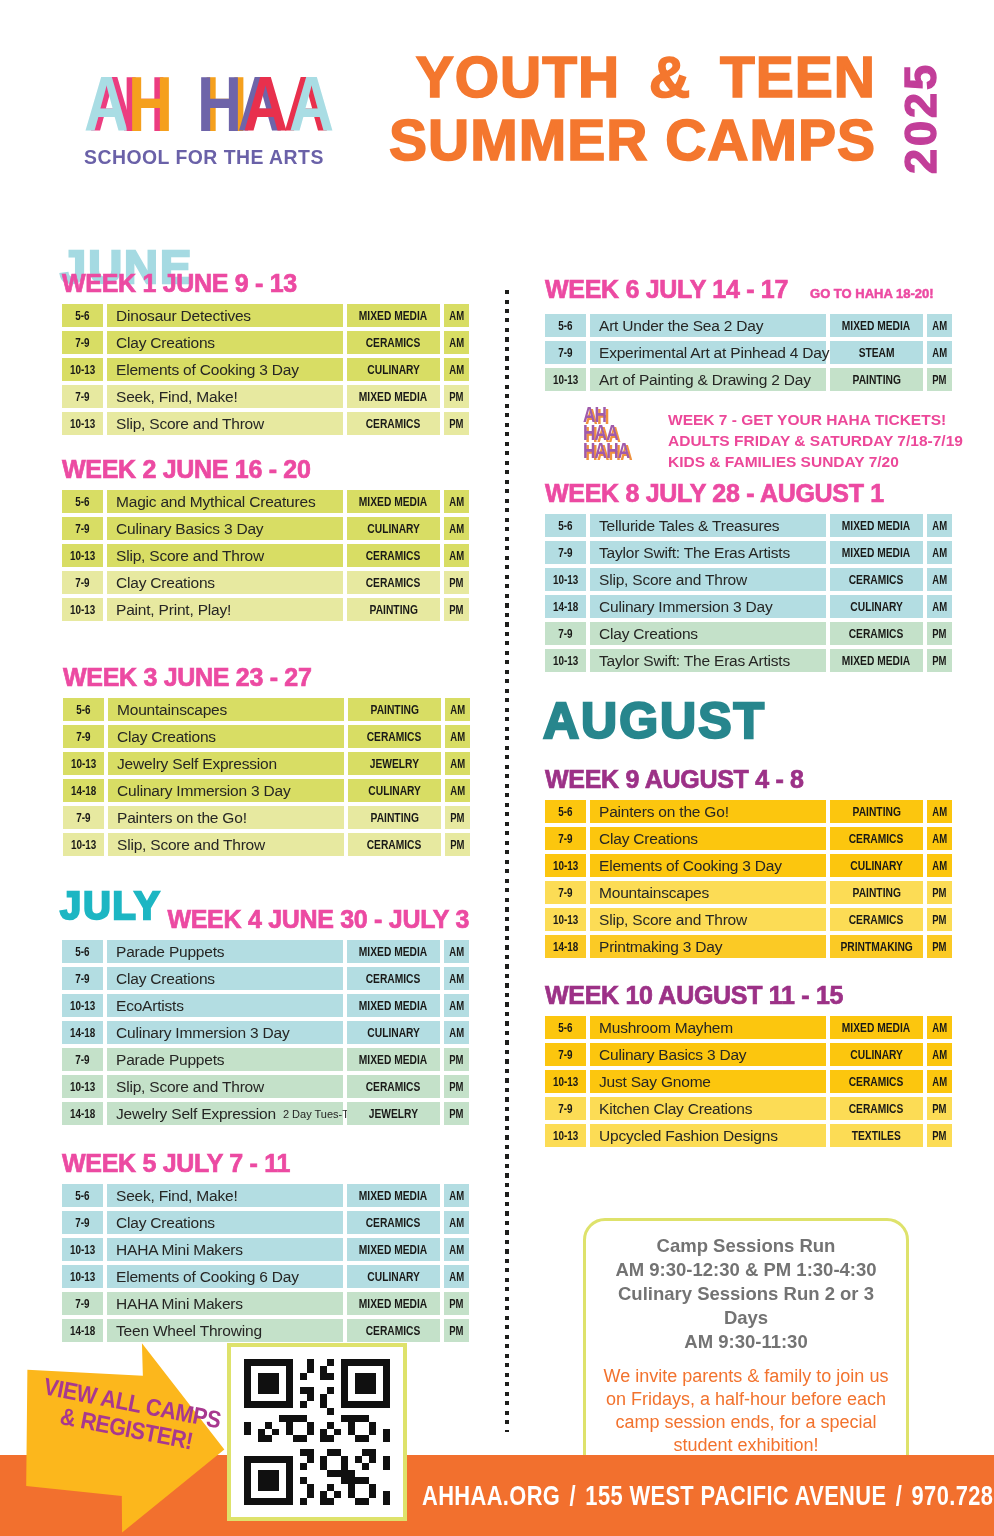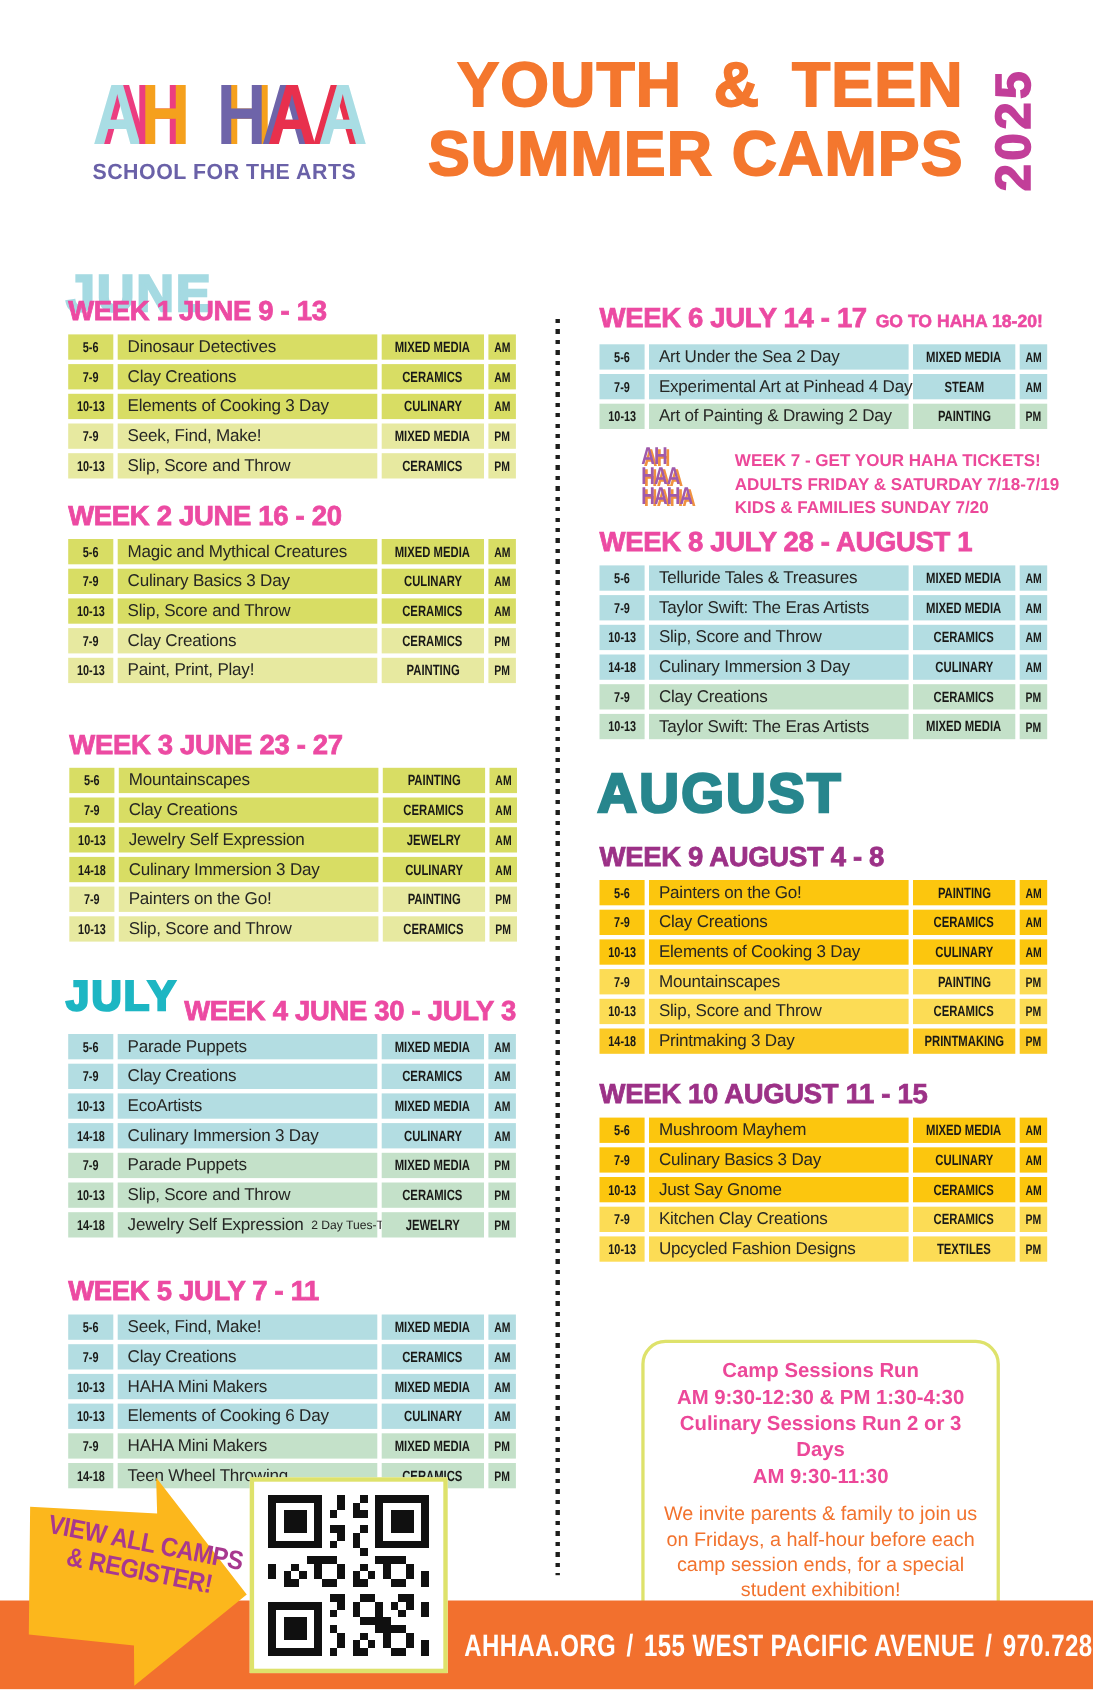--- a/index.html
+++ b/index.html
@@ -27,21 +27,21 @@
   
   .month{font-weight:bold;letter-spacing:2px;-webkit-text-stroke:2.4px currentColor;line-height:1;}
   #m-june{left:60px;top:208px;font-size:47px;color:#a5dae2;margin-top:35px;}
   #m-july{left:60px;top:845px;font-size:38px;color:#1db6c3;margin-top:42px;}
   #m-aug{left:543px;top:696px;font-size:50px;color:#27868d;}
 
   .week{width:407px;}
   .week h3{margin:0 0 7px 0;font-size:25px;line-height:27px;font-weight:bold;color:#ec4aa2;
            letter-spacing:-.3px;-webkit-text-stroke:.7px #ec4aa2;white-space:nowrap;}
   .pal-aug h3{color:#9c3187;-webkit-text-stroke:.7px #9c3187;}
-  .week h3 .note{font-size:16px;-webkit-text-stroke:.5px #ec4aa2;margin-left:8px;letter-spacing:0;}
+  .week h3 .note{font-size:13px;-webkit-text-stroke:.5px #ec4aa2;margin-left:22px;letter-spacing:0;}
 
   
   .row{display:flex;gap:4px;height:23px;margin-bottom:4px;}
   .cell{display:flex;align-items:center;}
   .c-age{width:41px;justify-content:center;}
   .c-title{width:236px;padding-left:9px;box-sizing:border-box;}
   .c-cat{width:93px;justify-content:center;}
   .c-ampm{width:25px;justify-content:center;}
   .cond{display:inline-block;font-weight:bold;color:#191917;white-space:nowrap;transform:scaleX(.76);}
   .age{font-size:13px;}
@@ -66,21 +66,21 @@
   #w7-text{left:668px;top:409px;}
   #w7-text .line{font-size:15.5px;line-height:21px;font-weight:bold;color:#ec4899;white-space:nowrap;}
 
   
   #divider{left:505px;top:290px;width:4px;height:1142px;
            background-image:repeating-linear-gradient(to bottom,#1d1d1b 0 4px,transparent 4px 9.5px);}
 
   
   #info-box{left:583px;top:1218px;width:326px;border:3px solid #dee26b;border-radius:22px;
             box-sizing:border-box;padding:13px 8px 12px 8px;text-align:center;}
-  #info-box .sessions .line{font-size:18.5px;line-height:24px;font-weight:bold;color:#ec4899;}
+  #info-box .sessions .line{font-size:18.5px;line-height:24px;font-weight:bold;color:#737373;}
   #info-box .invite{font-size:18px;line-height:23px;font-weight:normal;color:#f2722d;margin-top:11px;}
   #info-box .faq{font-size:16px;font-weight:bold;color:#cf4ba1;margin-top:14px;}
 
   
   #footer-bar{left:0;top:1455px;width:994px;height:81px;background:#f2702e;z-index:1;}
   #footer-text{left:422px;top:1455px;height:81px;display:flex;align-items:center;z-index:2;
                color:#ffffff;font-weight:bold;font-size:28px;letter-spacing:.5px;
                transform:scaleX(.78);transform-origin:left;white-space:nowrap;}
   #footer-text .sep{margin:0 12px;}
   #arrow-svg{left:15px;top:1337px;z-index:3;}
@@ -489,21 +489,21 @@
     </div>
     <div class="cell c-cat">
       <span class="cond cat">JEWELRY</span>
     </div>
     <div class="cell c-ampm">
       <span class="cond ampm">PM</span>
     </div>
   </div>
 </div>
   </section>
-  <section class="abs week pal-july" style="left:62px;top:1150px;margin-top:11px;">
+  <section class="abs week pal-july" style="left:62px;top:1150px;">
     <h3><span>WEEK 5 JULY 7 - 11</span></h3>
     <div class="rows">
   <div class="row shade-am">
     <div class="cell c-age">
       <span class="cond age">5-6</span>
     </div>
     <div class="cell c-title">
       <span class="ctitle">Seek, Find, Make!</span>
       <span class="suffix"></span>
     </div>

